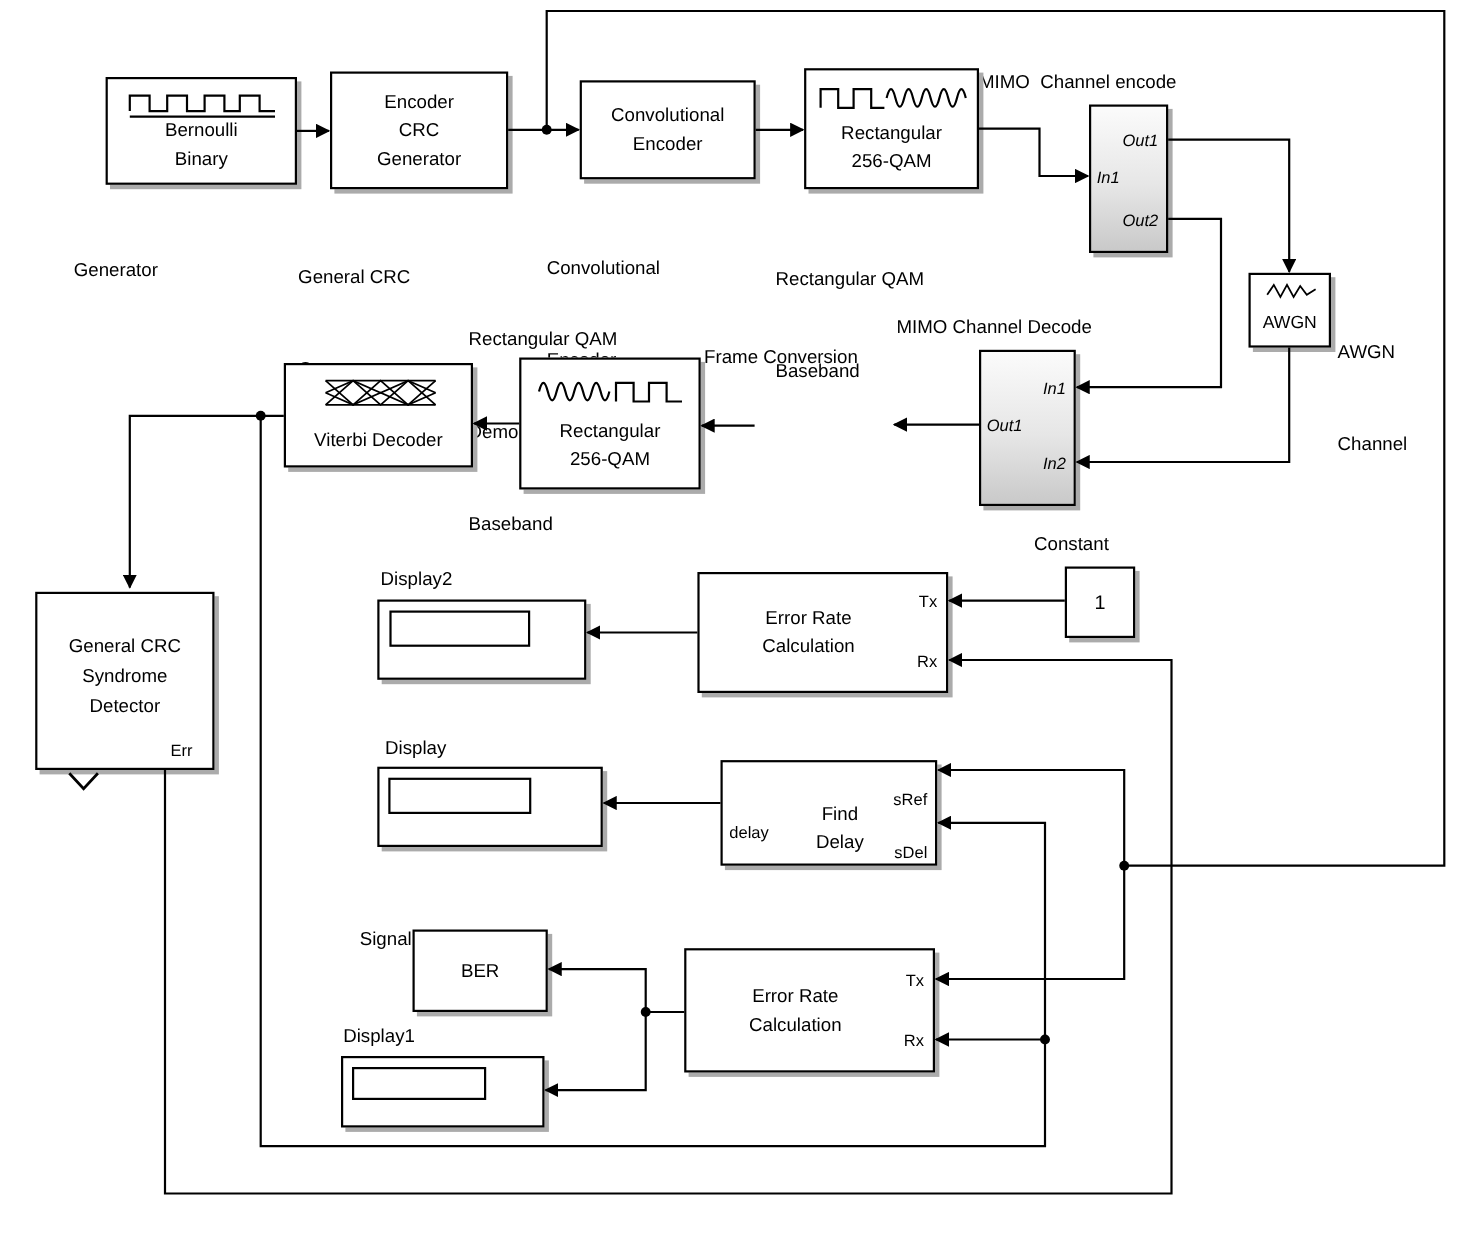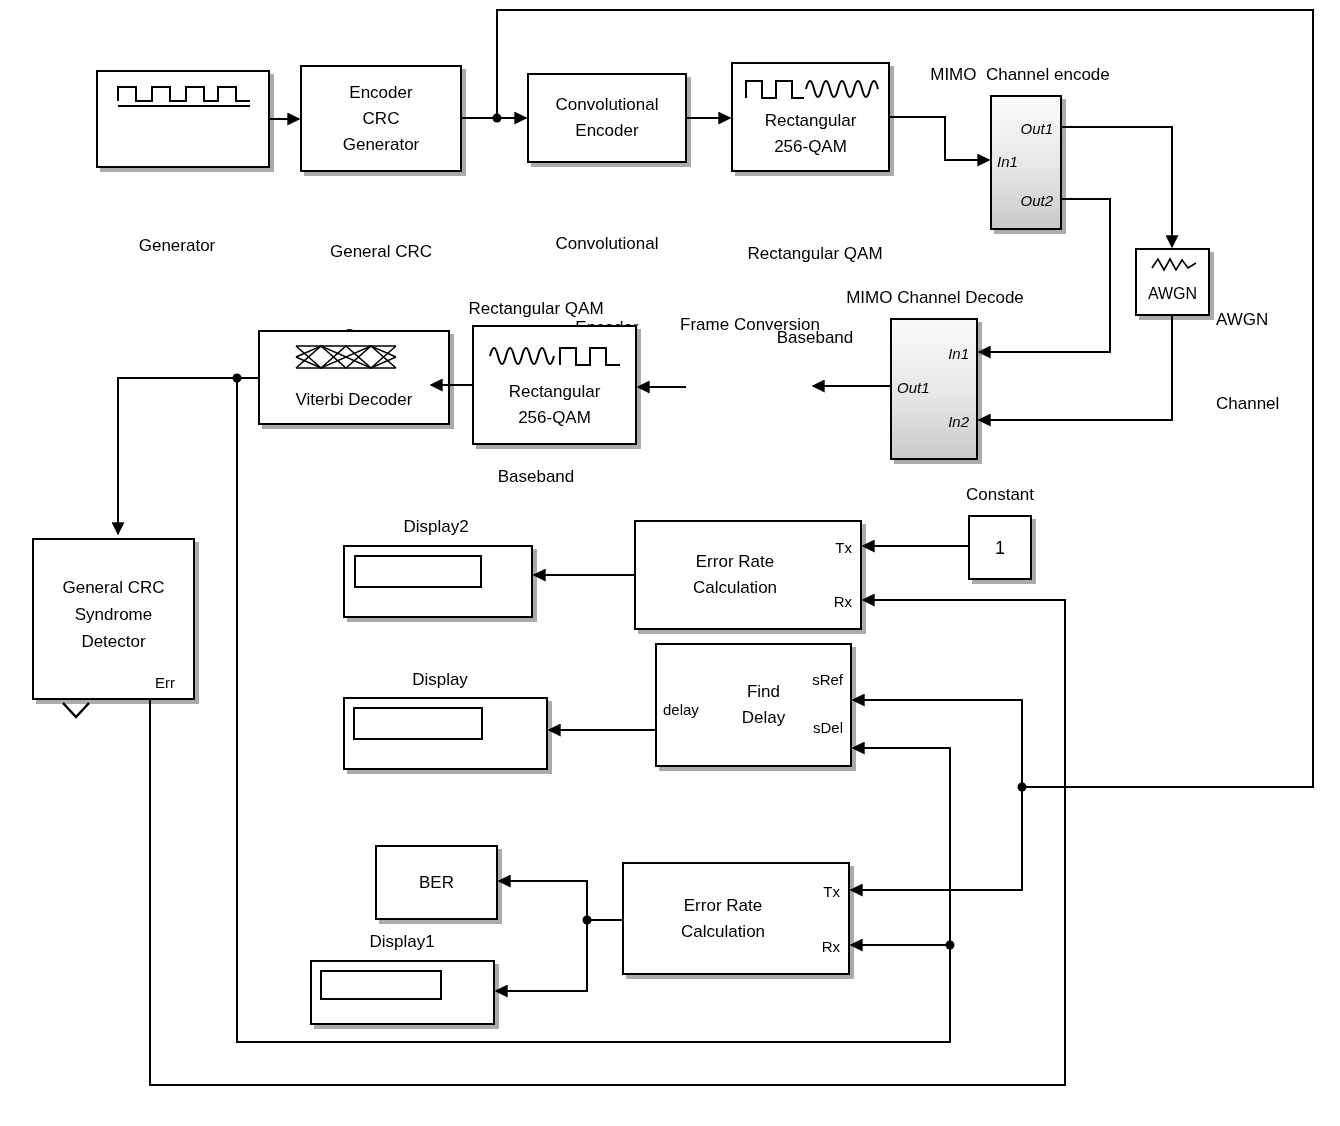--- a/index.html
+++ b/index.html
@@ -6,21 +6,21 @@
   body { background:#fff; font-family:"Liberation Sans","DejaVu Sans",sans-serif; color:#000; }
   #canvas { position:relative; width:1340px; height:1126px; background:#fff; overflow:hidden; }
 
   .block { position:absolute; border:2px solid #000; background:#fff; box-shadow:4px 4px 0 #ababab; z-index:2; }
   .grad { background:linear-gradient(180deg,#fbfbfb 0%,#e6e6e6 55%,#c9c9c9 100%);font-style:italic; }
 
   .btxt { position:absolute; left:0; right:0; text-align:center; font-size:17px; line-height:26px; }
   .vcenter { top:50%; transform:translateY(-50%); }
   .port { position:absolute; font-size:15px; line-height:18px; }
 
-  .lbl { position:absolute; text-align:center; font-size:17px; line-height:28px; white-space:pre; z-index:1; }
+  .lbl { position:absolute; font-size:17px; line-height:28px; white-space:pre; z-index:1; }
   .lbl.left { text-align:left; }
 
   .icon { position:absolute; }
   .icon path { fill:none; stroke:#000; stroke-width:2; }
   .icon path.thin { stroke-width:1.6; }
 
   .display-field { position:absolute; border:2px solid #000; background:#fff; }
 
   #wires { position:absolute; left:0; top:0; z-index:3; pointer-events:none; }
   .wire { fill:none; stroke:#000; stroke-width:2; }
@@ -67,20 +67,24 @@
       <circle cx="1022" cy="787" r="4.5" class="jdot"></circle>
       <circle cx="950" cy="945" r="4.5" class="jdot"></circle>
       <circle cx="587" cy="920" r="4.5" class="jdot"></circle>
     </svg>
 
   <div class="block" style="left:96px;top:70px;width:174px;height:98px">
     <svg class="icon" style="left:14px;top:7px" width="146" height="30" viewBox="0 0 146 30">
       <path d="M6,22 V8 H24 V22 H40 V8 H58 V22 H74 V8 H92 V22 H106 V8 H124 V22 H138"></path>
       <path d="M6,27 H138"></path>
     </svg>
+    <div class="btxt" style="bottom:8px">
+      <div>Bernoulli</div>
+      <div>Binary</div>
+    </div>
   </div>
 
   <div class="block" style="left:300px;top:65px;width:162px;height:107px">
     <div class="btxt vcenter">
       <div>Encoder</div>
       <div>CRC</div>
       <div>Generator</div>
     </div>
   </div>
 
@@ -126,21 +130,21 @@
     <svg class="icon" style="left:12px;top:12px" width="140" height="34" viewBox="0 0 140 34">
       <path d="M4,17 Q8,1 12,17 Q16,33 20,17 Q24,1 28,17 Q32,33 36,17 Q40,1 44,17 Q48,33 52,17 Q56,1 60,17 Q64,33 68,17"></path>
       <path d="M74,26 V9 H90 V26 H104 V9 H120 V26 H134"></path>
     </svg>
     <div class="btxt" style="bottom:12px">
       <div>Rectangular</div>
       <div>256-QAM</div>
     </div>
   </div>
 
-  <div class="block" style="left:258px;top:330px;width:192px;height:95px">
+  <div class="block" style="left:258px;top:330px;width:172px;height:95px">
     <svg class="icon" style="left:31px;top:8px" width="110" height="34" viewBox="0 0 110 34">
       <path class="thin" d="M5,6 L30,28 L55,6 L80,28 L105,6"></path>
       <path class="thin" d="M5,28 L30,6 L55,28 L80,6 L105,28"></path>
       <path class="thin" d="M5,6 H105"></path>
       <path class="thin" d="M5,28 H105"></path>
       <path class="thin" d="M5,17 L30,28 L55,17 L80,28 L105,17"></path>
       <path class="thin" d="M5,17 L30,6 L55,17 L80,6 L105,17"></path>
     </svg>
     <div class="btxt" style="bottom:10px">Viterbi Decoder</div>
   </div>
@@ -168,21 +172,21 @@
   </div>
 
   <div class="block" style="left:968px;top:515px;width:64px;height:65px">
     <div class="btxt vcenter" style="font-size:18px">1</div>
   </div>
 
   <div class="block" style="left:343px;top:697px;width:205px;height:73px">
     <div class="display-field" style="left:8px;top:8px;width:130px;height:33px"></div>
   </div>
 
-  <div class="block" style="left:655px;top:643px;width:197px;height:124px">
+  <div class="block" style="left:655px;top:691px;width:197px;height:96px">
     <div class="btxt" style="top:34px;padding-left:20px">
       <div>Find</div>
       <div>Delay</div>
     </div>
     <span class="port" style="left:6px;top:56px">delay</span>
     <span class="port" style="right:7px;top:26px">sRef</span>
     <span class="port" style="right:7px;top:74px">sDel</span>
   </div>
 
   <div class="block" style="left:375px;top:845px;width:123px;height:75px">

